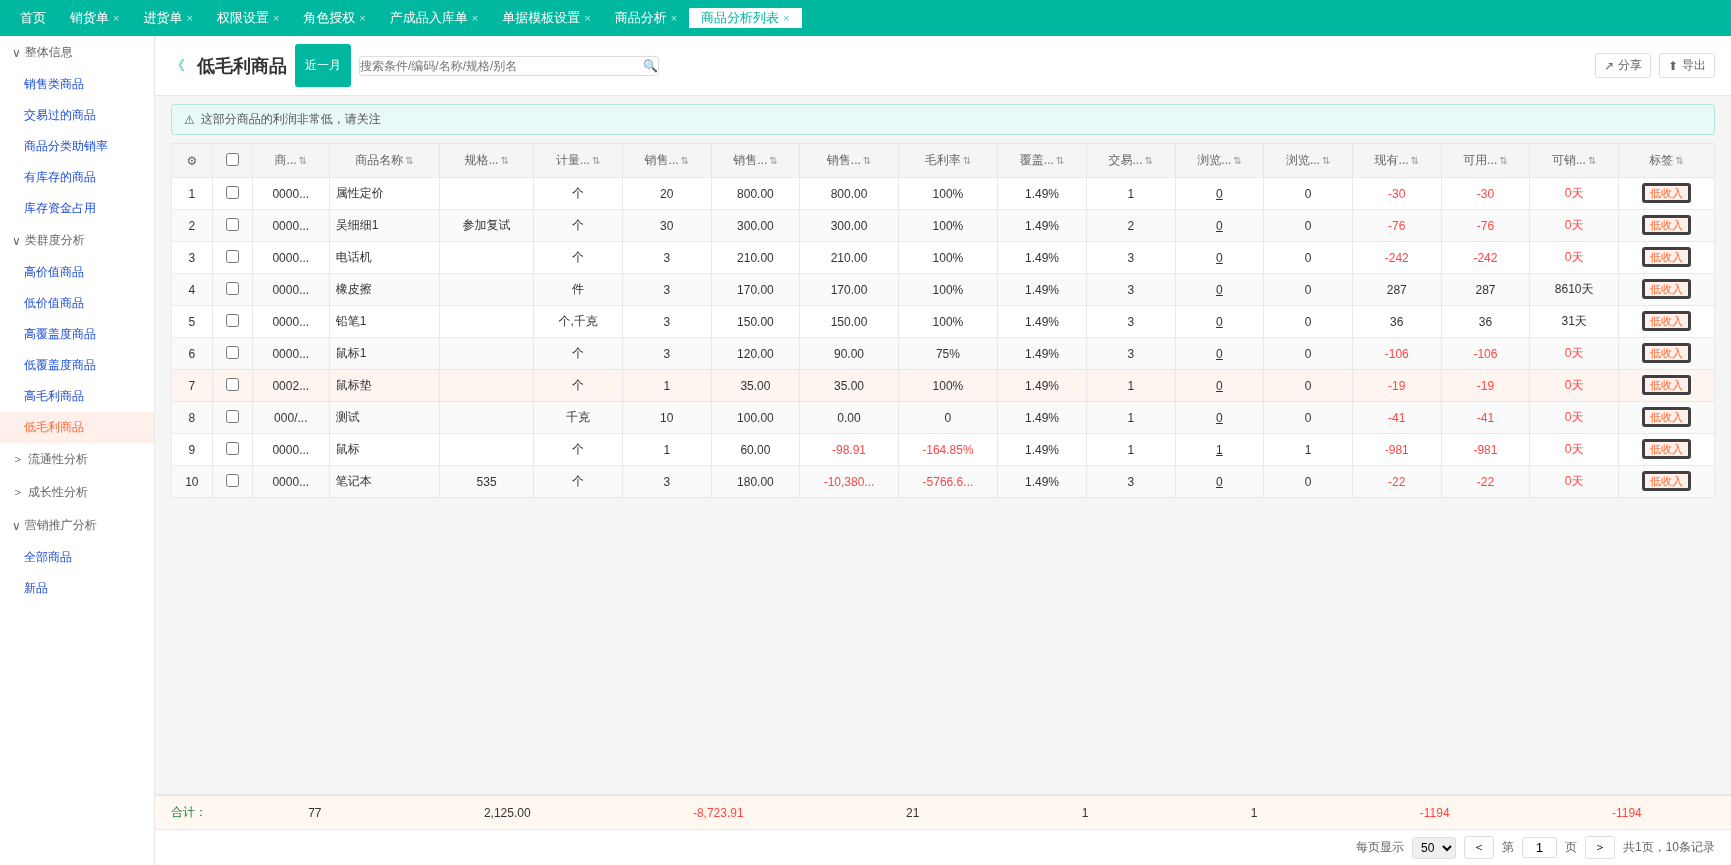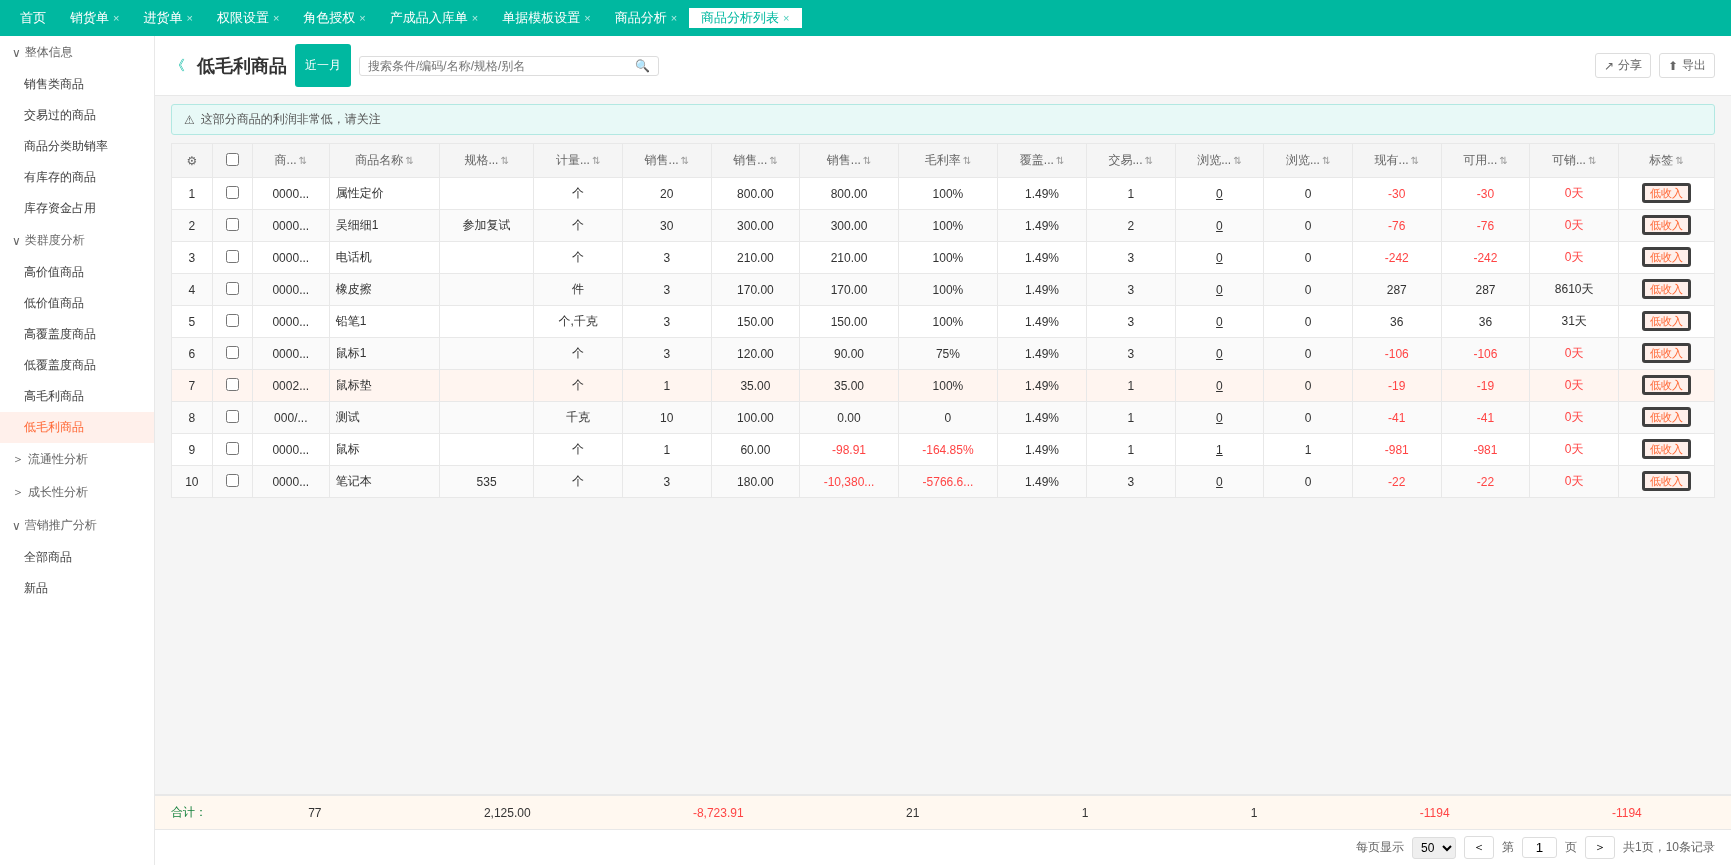--- a/index.html
+++ b/index.html
@@ -23,40 +23,40 @@
     .sidebar {
       width: 155px; background: #fff; border-right: 1px solid #e8e8e8;
       overflow-y: auto; flex-shrink: 0;
     }
     .sidebar-group-title {
       display: flex; align-items: center; padding: 8px 12px; color: #666; font-size: 12px;
       cursor: pointer; user-select: none;
     }
     .sidebar-group-title .arrow { margin-right: 4px; }
     .sidebar-item {
-      padding: 7px 12px 7px 24px; color: #404040; cursor: pointer; font-size: 12px;
+      padding: 7px 12px 7px 24px; color: #1d4ed8; cursor: pointer; font-size: 12px;
     }
     .sidebar-item.active { background: #fff0eb; color: #ff6633; }
 
     
     .main-content { flex: 1; display: flex; flex-direction: column; overflow: hidden; }
 
     
     .content-header {
       display: flex; align-items: center; padding: 8px 16px; background: #fff;
       border-bottom: 1px solid #e8e8e8; gap: 8px;
     }
     .page-title { font-size: 18px; font-weight: bold; color: #333; }
     .date-filter-btn {
       background: #00b8a0; color: #fff; border: none; border-radius: 3px;
       padding: 13px 10px; font-size: 12px; cursor: pointer;
     }
     .search-box {
       display: flex; align-items: center; border: 1px solid #ddd; border-radius: 3px;
-      padding: 2px 8px; background: #fff; flex: 1; max-width: 300px;
+      padding: 2px 0; background: #fff; flex: 1; max-width: 300px;
     }
     .search-box input {
       border: none; outline: none; font-size: 12px; width: 100%; color: #999;
     }
     .search-icon { color: #999; margin-left: 4px; }
     .header-actions { margin-left: auto; display: flex; gap: 8px; }
     .action-btn {
       display: flex; align-items: center; gap: 4px; color: #666; cursor: pointer;
       font-size: 12px; padding: 3px 8px; border: 1px solid #ddd; border-radius: 3px;
       background: #fff;

